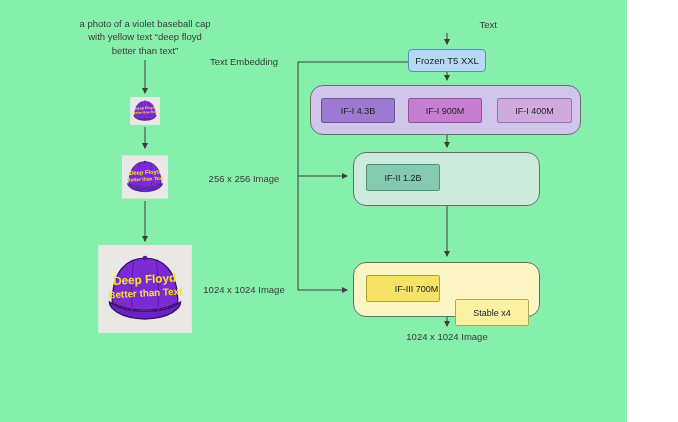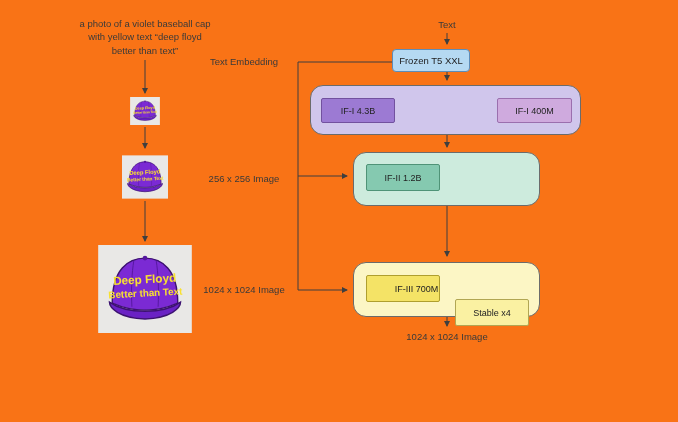--- a/index.html
+++ b/index.html
@@ -1,17 +1,17 @@
 <!DOCTYPE html>
 <html><head>
 <meta charset="utf-8">
 <style>
   html,body{margin:0;padding:0;background:#fff;}
   .canvas{
-    position:relative;width:678px;height:422px;background:#f97316;
+    position:relative;width:627px;height:422px;background:#86efac;
     font-family:"Liberation Sans","DejaVu Sans",sans-serif;color:#3a3a3a;
     overflow:hidden;
   }
   .abs{position:absolute;}
   .lbl{font-size:9.5px;color:#3a3a3a;white-space:nowrap;}
 
   
   .prompt{
     left:60px;top:17px;width:170px;text-align:center;
     font-size:9.5px;line-height:1.4;white-space:pre-line;color:#3a3a3a;
@@ -19,38 +19,38 @@
 
   
   .side-label{left:184px;width:120px;text-align:center;}
 
   
   .node{
     position:absolute;box-sizing:border-box;border-radius:2px;
     font-size:9px;color:#222;display:flex;align-items:center;justify-content:center;
     white-space:nowrap;
   }
-  .encoder{left:392px;top:49px;width:78px;height:23px;border-radius:4px;
+  .encoder{left:408px;top:49px;width:78px;height:23px;border-radius:4px;
     background:#b5d9f2;border:1.2px solid #5d8cb8;font-size:9.5px;}
   .container{
     position:absolute;box-sizing:border-box;border-radius:13px;border:1px solid #6b6b6b;
   }
   .cont-1{left:310px;top:85px;width:271px;height:50px;background:#d0c6ec;}
   .cont-2{left:353px;top:152px;width:187px;height:54px;background:#cdebdd;}
   .cont-3{left:353px;top:262px;width:187px;height:55px;background:#fcf6c5;}
 
   .box-if1a{left:321px;top:98px;width:74px;height:25px;background:#9c7ad3;border:1px solid #72519f;}
   .box-if1b{left:408px;top:98px;width:74px;height:25px;background:#c77ed1;border:1px solid #93519d;}
   .box-if1c{left:497px;top:98px;width:75px;height:25px;background:#cfaade;border:1px solid #9b6fae;}
   .box-if2a{left:366px;top:164px;width:74px;height:27px;background:#85c9b0;border:1px solid #4f9377;}
   .box-if2b{left:455px;top:164px;width:75px;height:27px;background:#addbc8;border:1px solid #66a287;}
   .box-if3a{left:366px;top:275px;width:74px;height:27px;background:#f4e366;border:1px solid #af9f2e;padding-left:27px;}
   .box-if3b{left:455px;top:275px;width:74px;height:27px;background:#faf1a2;border:1px solid #b1a653;margin-top:24px;}
 
-  .top-text-label{left:397px;top:19px;width:100px;text-align:center;}
+  .top-text-label{left:397px;top:19px;width:100px;text-align:right;}
   .out-label{left:397px;top:331px;width:100px;text-align:center;}
 
   .wires{left:0;top:0;pointer-events:none;}
   .capwrap{position:absolute;}
   .capwrap svg{display:block;}
 </style>
 </head>
 <body>
 
 <div class="canvas">
@@ -127,20 +127,21 @@
   <div class="abs lbl side-label" style="top:56px;">Text Embedding</div>
   <div class="abs lbl side-label" style="top:173px;">256 x 256 Image</div>
   <div class="abs lbl side-label" style="top:284px;">1024 x 1024 Image</div>
 
   <div class="abs lbl top-text-label">Text</div>
 
   <div class="node encoder">Frozen T5 XXL</div>
 
   <div class="container cont-1"></div>
   <div class="node box-if1a">IF-I 4.3B</div>
+  <div class="node box-if1b">IF-I 900M</div>
   <div class="node box-if1c">IF-I 400M</div>
 
   <div class="container cont-2"></div>
   <div class="node box-if2a">IF-II 1.2B</div>
 
   <div class="container cont-3"></div>
   <div class="node box-if3a">IF-III 700M</div>
   <div class="node box-if3b">Stable x4</div>
 
   <div class="abs lbl out-label">1024 x 1024 Image</div>

